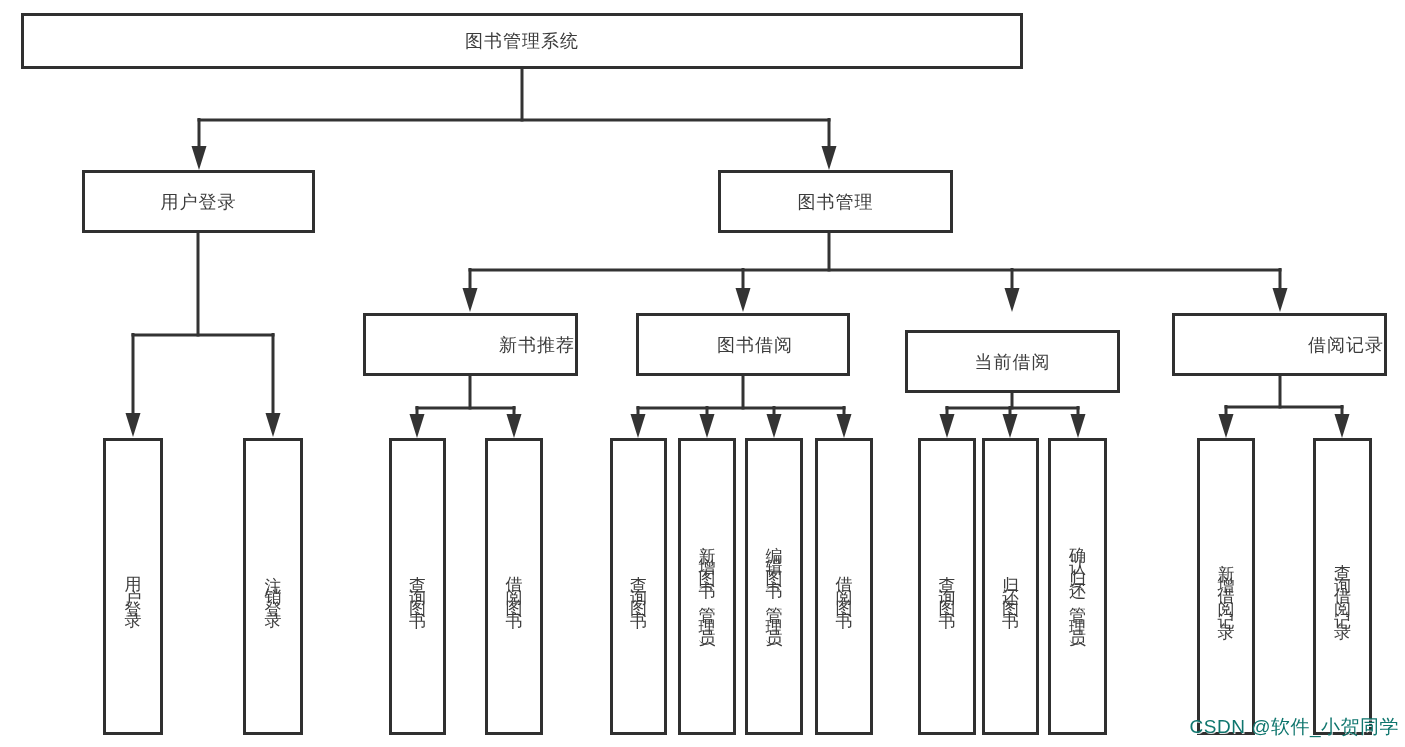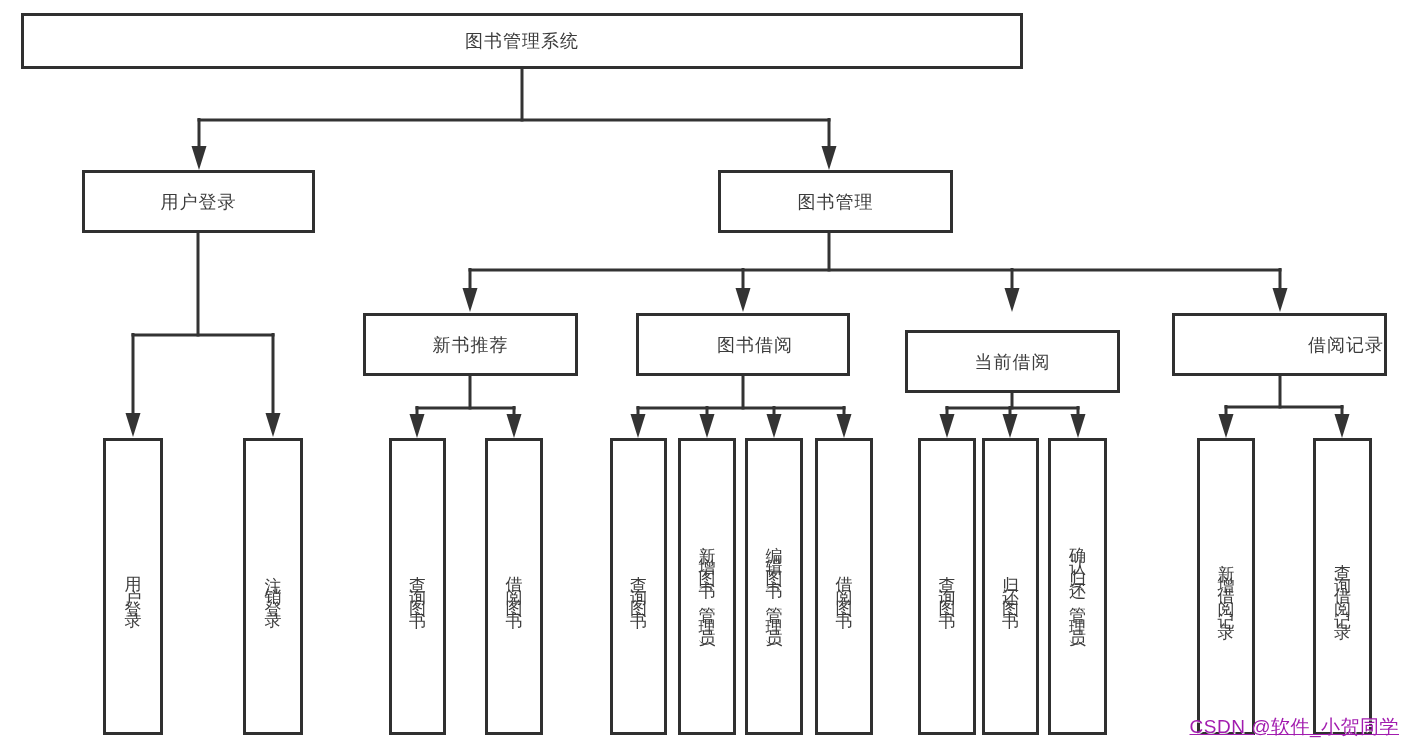--- a/index.html
+++ b/index.html
@@ -31,25 +31,24 @@
     writing-mode: vertical-rl;
     letter-spacing: 12px;
     line-height: 1;
     white-space: nowrap;
   }
   .watermark {
     position: absolute;
     top: 714px;
     right: 6px;
     font-size: 19px;
-    color: #a21caf;
+    color: #0f766e;
     letter-spacing: 0.5px;
     white-space: nowrap;
     text-shadow: 1px 1px 0 rgba(255,255,255,0.85);
-    text-decoration: underline;
   }
 </style>
 </head>
 <body>
 
 <div class="stage">
 
   <svg class="wires" viewBox="0 0 1405 747">
 
     <line x1="522" y1="69" x2="522" y2="121.5"></line>
@@ -116,21 +115,21 @@
     <span class="lbl">图书管理系统</span>
   </div>
 
   <div class="node h" style="left:82px; top:170px; width:233px; height:63px;">
     <span class="lbl">用户登录</span>
   </div>
   <div class="node h" style="left:712px; top:170px; width:235px; height:63px;margin-left:6px;">
     <span class="lbl">图书管理</span>
   </div>
 
-  <div class="node h" style="left:363px; top:313px; width:215px; height:63px;">
+  <div class="node h" style="left:363px; top:313px; width:215px; height:63px;justify-content:flex-end;">
     <span class="lbl">新书推荐</span>
   </div>
   <div class="node h" style="left:636px; top:313px; width:214px; height:63px;padding-left:24px;">
     <span class="lbl">图书借阅</span>
   </div>
   <div class="node h" style="left:905px; top:330px; width:215px; height:63px;">
     <span class="lbl">当前借阅</span>
   </div>
   <div class="node h" style="left:1172px; top:313px; width:215px; height:63px;justify-content:flex-end;">
     <span class="lbl">借阅记录</span>

